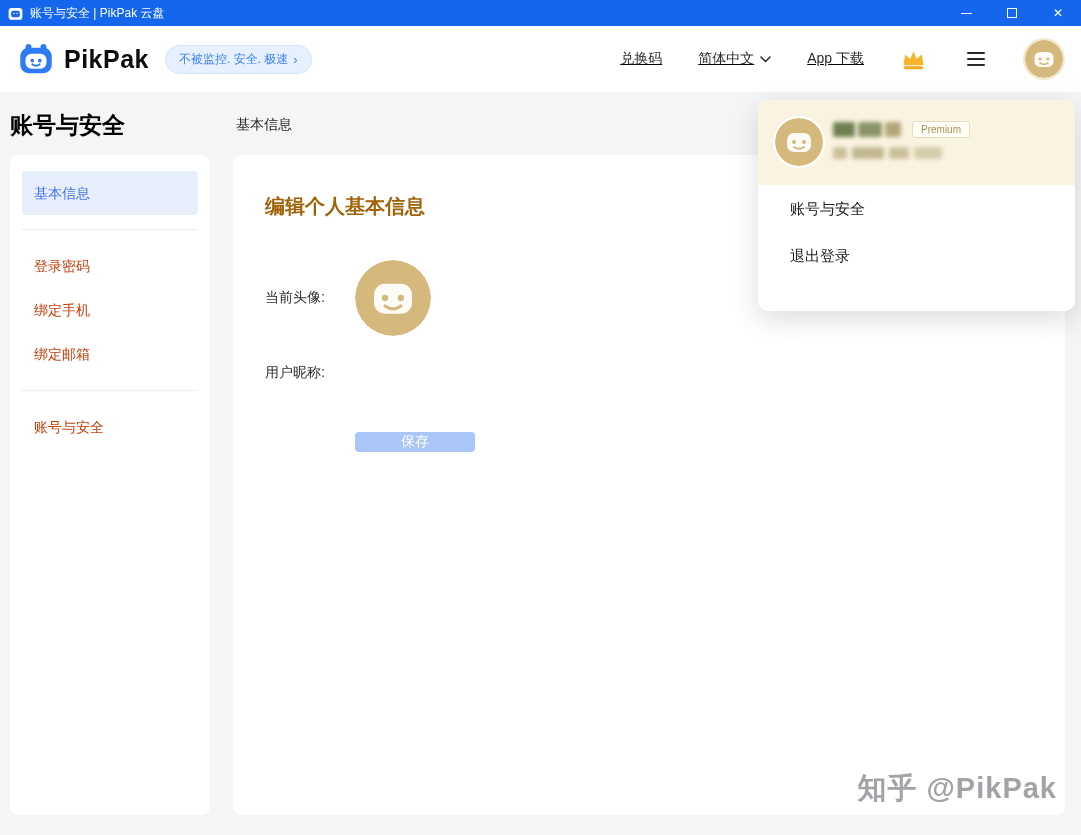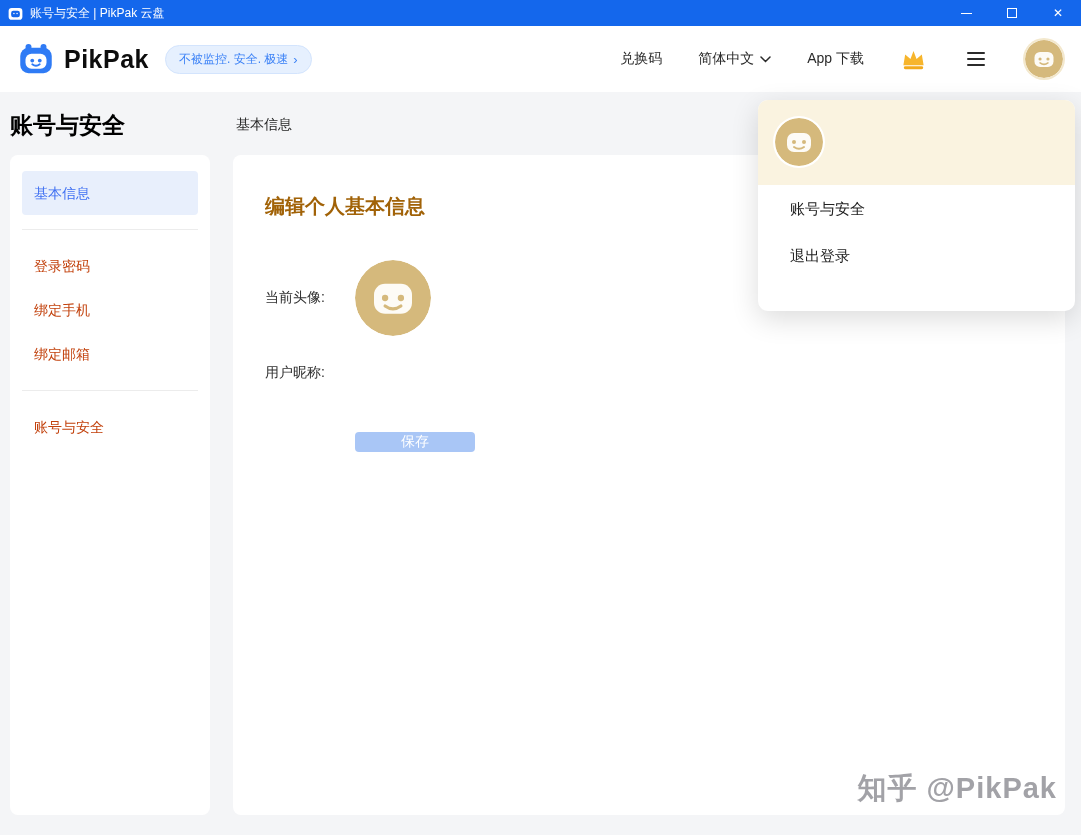--- a/index.html
+++ b/index.html
@@ -18,21 +18,21 @@
   .tb-max-glyph { width:10px; height:10px; border:1px solid #fff; display:block; }
 
   
   .header { position:absolute; top:26px; left:0; width:100%; height:66px; background:#fff;
     display:flex; align-items:center; padding:0 18px; }
   .logo-svg { width:36px; height:36px; }
   .brand { font-size:25px; font-weight:bold; color:#0d0d0d; margin-left:10px; letter-spacing:.5px; }
   .slogan { margin-left:16px; display:flex; align-items:center; gap:5px; background:#e6f0fe;
     border:1px solid #d3e4fd; color:#3c82f6; font-size:12px; padding:5px 13px; border-radius:999px; cursor:pointer; }
   .slogan .chev { font-size:13px; line-height:1; }
-  .header-nav { margin-left:auto; display:flex; align-items:center; gap:36px; }
+  .header-nav { margin-left:auto; display:flex; align-items:center; gap:36px;text-decoration:underline; }
   .nav-link { font-size:14px; color:#2b2b2b; cursor:pointer; display:flex; align-items:center; gap:6px; }
   .crown { width:27px; height:27px; cursor:pointer; }
   .hamburger { display:flex; flex-direction:column; gap:4px; cursor:pointer; padding:4px; }
   .hamburger span { display:block; width:18px; height:2px; background:#2b2b2b; border-radius:1px; }
   .header-avatar { width:38px; height:38px; border-radius:50%; overflow:hidden; cursor:pointer;
     box-shadow:0 0 0 2px #f3e8cd; }
 
   
   .page-title { position:absolute; left:10px; top:110px; font-size:23px; font-weight:bold; color:#000; }
   .breadcrumb { position:absolute; left:236px; top:116px; font-size:14px; color:#1f1f1f; }
@@ -198,20 +198,34 @@
     <div class="popup-head">
       <span class="popup-avatar">
         <svg viewBox="0 0 48 48" width="48" height="48">
           <circle cx="24" cy="24" r="24" fill="#d5b97c"></circle>
           <rect x="12" y="15" width="24" height="19" rx="7" fill="#fdfbf6"></rect>
           <circle cx="19" cy="24" r="2" fill="#d5b97c"></circle>
           <circle cx="29" cy="24" r="2" fill="#d5b97c"></circle>
           <path d="M19 29 q5 3.6 10 0" stroke="#d5b97c" stroke-width="2" fill="none" stroke-linecap="round"></path>
         </svg>
       </span>
+      <div class="popup-user">
+        <div class="redact-row">
+          <span class="redact r1a"></span>
+          <span class="redact r1b"></span>
+          <span class="redact r1c"></span>
+          <span class="premium-badge">Premium</span>
+        </div>
+        <div class="redact-row redact-row2">
+          <span class="redact r2 r2a"></span>
+          <span class="redact r2 r2b"></span>
+          <span class="redact r2 r2c"></span>
+          <span class="redact r2 r2d"></span>
+        </div>
+      </div>
     </div>
     <div class="popup-item">账号与安全</div>
     <div class="popup-item">退出登录</div>
   </div>
 
   <div class="watermark">知乎 @PikPak</div>
 
 </div>
 
 </body></html>

